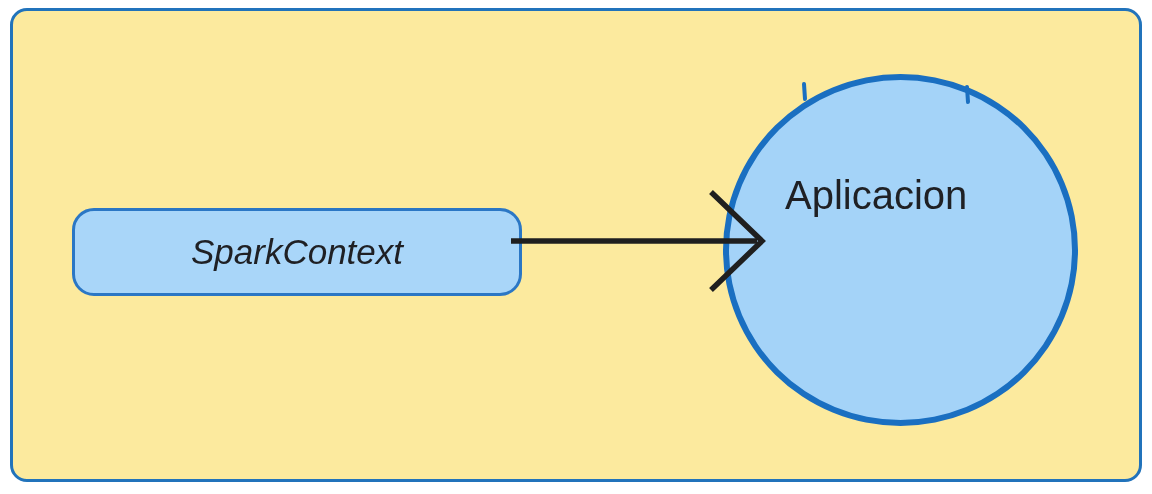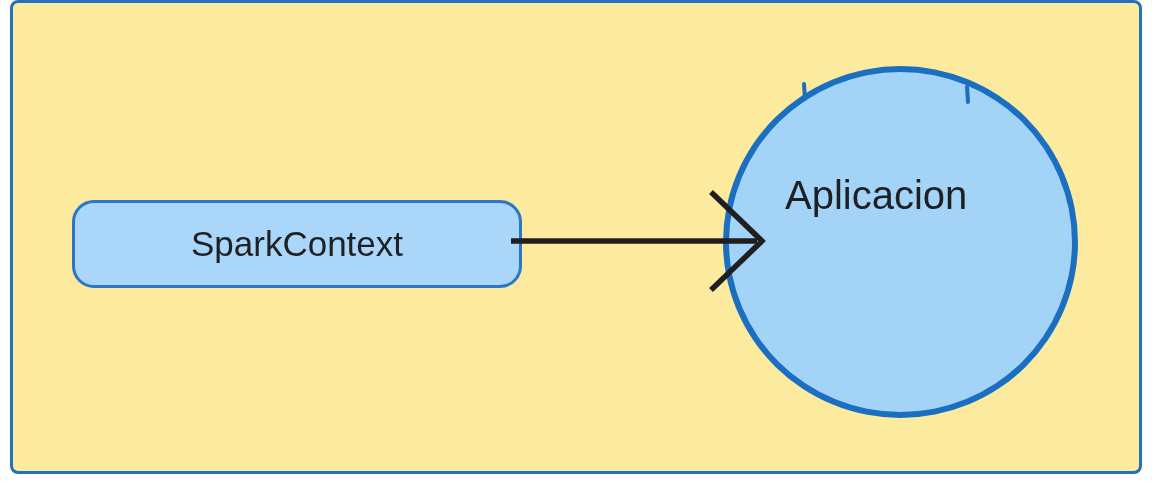--- a/index.html
+++ b/index.html
@@ -5,25 +5,26 @@
   * { margin: 0; padding: 0; box-sizing: border-box; }
   html, body {
     width: 1152px; height: 494px;
     background: #ffffff;
     font-family: "Liberation Sans", sans-serif;
     overflow: hidden;
     position: relative;
   }
   .canvas {
     position: absolute;
-    left: 10px; top: 0;
+    left: 10px; top: 8px;
     width: 1132px; height: 474px;
     background: #fcea9e;
     border: 3.5px solid #2173bb;
-    border-radius: 8px;
+    border-radius: 17px;
+    font-style: italic;
   }
   .node-box {
     position: absolute;
     left: 59px; top: 197px;
     width: 450px; height: 88px;
     background: #a9d6f9;
     border: 3px solid #2b77c5;
     border-radius: 22px;
     display: flex;
     align-items: center;

